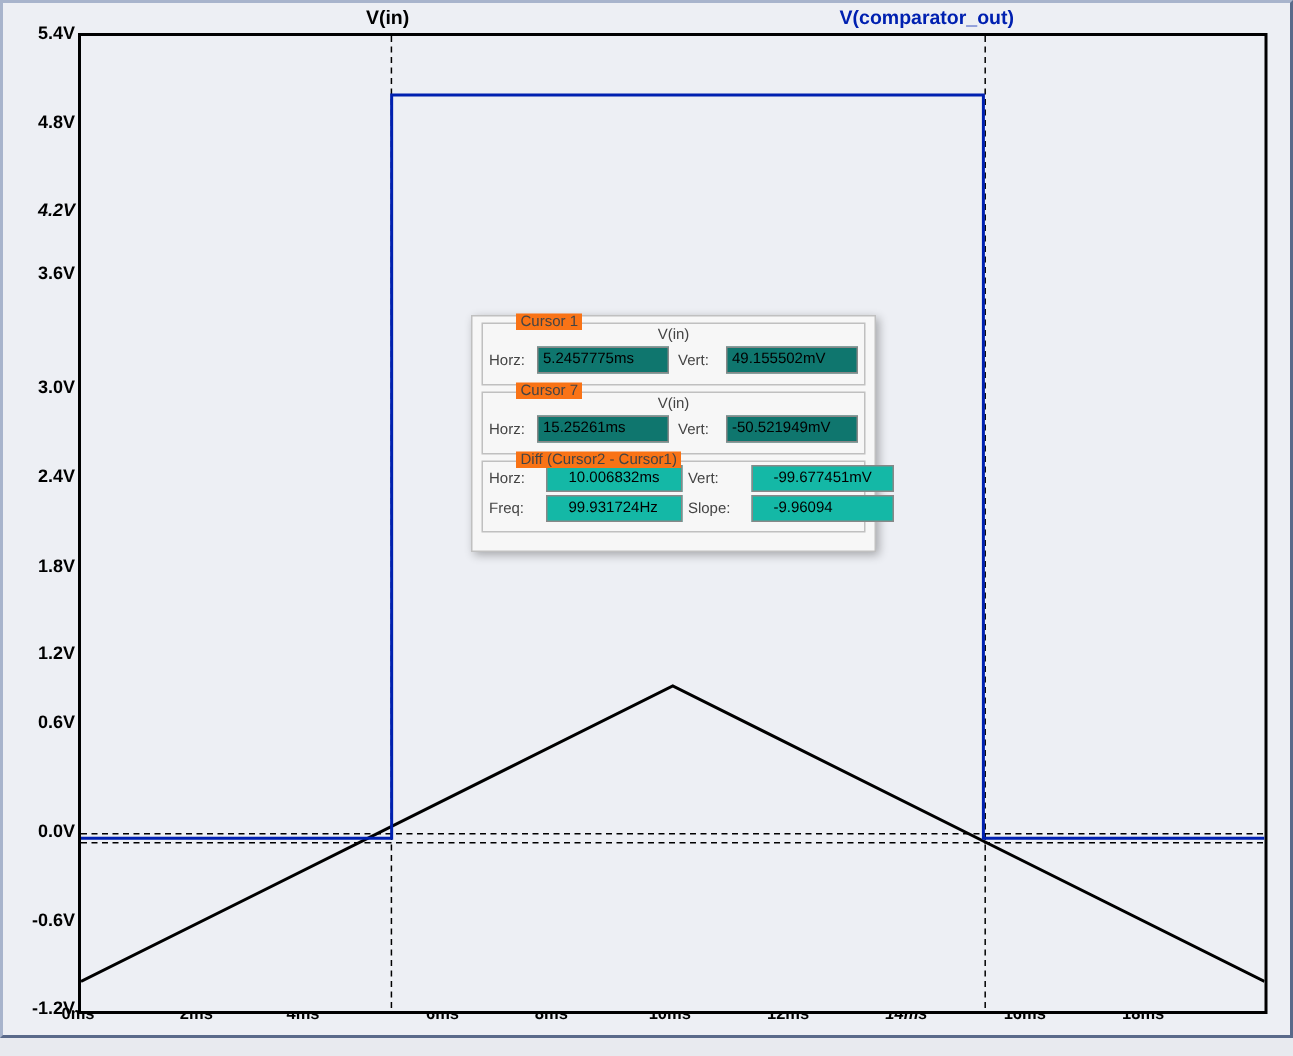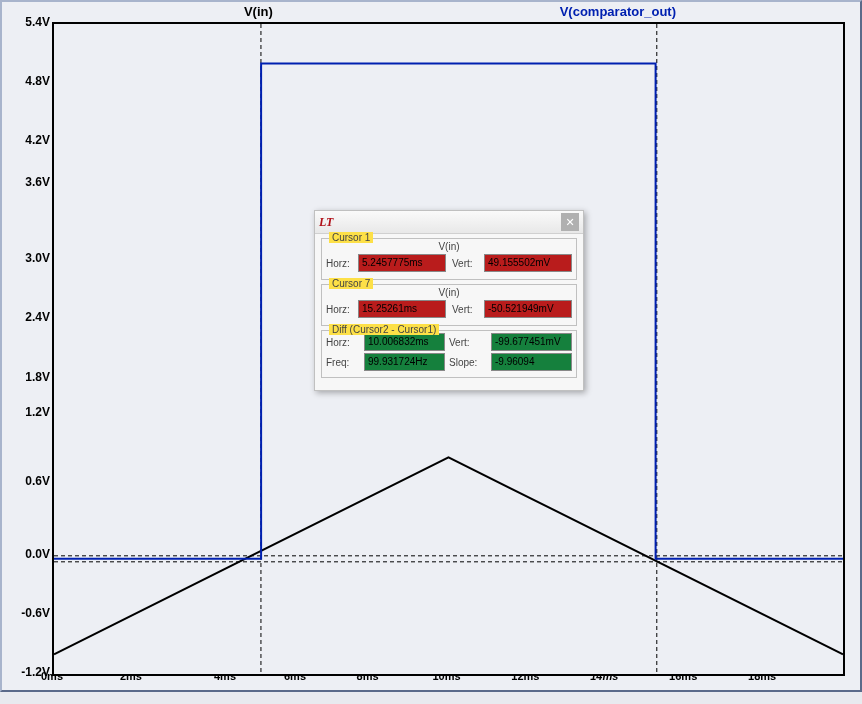--- a/index.html
+++ b/index.html
@@ -132,108 +132,108 @@
 }
 .fieldset {
   border: 1px solid #c0c0c0;
   padding: 2px 4px 6px 4px;
   margin-bottom: 4px;
   position: relative;
 }
 .fieldset-legend {
   position: absolute;
   top: -7px;
-  left: 7px;
-  background: #fde047;
+  left: 22px;
+  background: #f97316;
   padding: 0 3px;
   font-size: 10px;
 }
 .signal-name {
   text-align: center;
   font-size: 10px;
   margin-bottom: 2px;
 }
 .row {
   display: flex;
   align-items: center;
   margin: 1px 0;
 }
 .row label {
   width: 32px;
   font-size: 10px;
 }
 .row .val {
   flex: 1;
   border: 1px solid #888;
-  background: #b91c1c;
+  background: #0f766e;
   padding: 1px 3px;
   font-size: 10px;
   height: 14px;
   line-height: 14px;
   margin-right: 6px;
   color: #000;
 }
 .row .val:last-child { margin-right: 0; }
 .diff-grid {
   display: grid;
   grid-template-columns: 34px 1fr 38px 1fr;
   gap: 2px 4px;
   align-items: center;
 }
 .diff-grid label { font-size: 10px; }
 .diff-grid .val {
   border: 1px solid #888;
-  background: #15803d;
-  padding: 1px 3px;
+  background: #14b8a6;
+  padding: 1px 14px;
   font-size: 10px;
   height: 14px;
   line-height: 14px;
   color: #000;
 }
 </style>
 </head>
 <body>
 
 <div class="outer-frame">
 
   <div class="legend">
     <span class="legend-vin" style="left: 191.946px;">V(in)</span>
     <span class="legend-vcomp">V(comparator_out)</span>
   </div>
 
   <div id="y-axis-labels">
       <div class="y-label" style="top: 13px;">5.4V</div>
       <div class="y-label" style="top: 72.0909px;">4.8V</div>
       <div class="dotted-h" style="left: 52px; top: 79.0909px; width: 785px; height: 1px;"></div>
-      <div class="y-label" style="top: 131.182px;">4.2V</div>
+      <div class="y-label" style="top: 131.182px; font-style: italic;">4.2V</div>
       <div class="dotted-h" style="left: 52px; top: 138.182px; width: 785px; height: 1px;"></div>
       <div class="y-label" style="top: 173px;">3.6V</div>
       <div class="dotted-h" style="left: 52px; top: 197.273px; width: 785px; height: 1px;"></div>
       <div class="y-label" style="top: 249.364px;">3.0V</div>
       <div class="dotted-h" style="left: 52px; top: 256.364px; width: 785px; height: 1px;"></div>
       <div class="y-label" style="top: 308.455px;">2.4V</div>
       <div class="dotted-h" style="left: 52px; top: 315.455px; width: 785px; height: 1px;"></div>
       <div class="y-label" style="top: 367.545px;">1.8V</div>
       <div class="dotted-h" style="left: 52px; top: 374.545px; width: 785px; height: 1px;"></div>
-      <div class="y-label" style="top: 403px;">1.2V</div>
+      <div class="y-label" style="top: 426px;">1.2V</div>
       <div class="dotted-h" style="left: 52px; top: 433.636px; width: 785px; height: 1px;"></div>
       <div class="y-label" style="top: 472px;">0.6V</div>
       <div class="dotted-h" style="left: 52px; top: 492.727px; width: 785px; height: 1px;"></div>
       <div class="y-label" style="top: 544.818px;">0.0V</div>
       <div class="dotted-h" style="left: 52px; top: 551.818px; width: 785px; height: 1px;"></div>
       <div class="y-label" style="top: 603.909px;">-0.6V</div>
       <div class="dotted-h" style="left: 52px; top: 610.909px; width: 785px; height: 1px;"></div>
       <div class="y-label" style="top: 663px; text-align: right;">-1.2V</div>
     </div>
 
   <div id="x-axis-labels">
       <div class="x-label" style="left: 20px;">0ms</div>
       <div class="x-label" style="left: 98.9px;">2ms</div>
       <div class="dotted-v" style="left: 128.9px; top: 22px; width: 1px; height: 646px;"></div>
-      <div class="x-label" style="left: 193px;">4ms</div>
+      <div class="x-label" style="left: 170px;">4ms</div>
       <div class="dotted-v" style="left: 207.8px; top: 22px; width: 1px; height: 646px;"></div>
       <div class="x-label" style="left: 263px;">6ms</div>
       <div class="dotted-v" style="left: 286.7px; top: 22px; width: 1px; height: 646px;"></div>
       <div class="x-label" style="left: 335.6px;">8ms</div>
       <div class="dotted-v" style="left: 365.6px; top: 22px; width: 1px; height: 646px;"></div>
       <div class="x-label" style="left: 414.5px;">10ms</div>
       <div class="dotted-v" style="left: 444.5px; top: 22px; width: 1px; height: 646px;"></div>
       <div class="x-label" style="left: 493.4px;">12ms</div>
       <div class="dotted-v" style="left: 523.4px; top: 22px; width: 1px; height: 646px;"></div>
       <div class="x-label" style="left: 572.3px; font-style: italic;">14ms</div>
@@ -253,24 +253,20 @@
           <line x1="0" y1="537.8181818181819" x2="789" y2="537.8181818181819" stroke="#000" stroke-width="1" stroke-dasharray="4 3"></line>
         </g>
       <g id="trace-lines">
           <path d="M0.0 630.3 L394.5 433.3 L789.0 630.3 " stroke="#000000" stroke-width="2" fill="none"></path>
           <path d="M0.0 534.8 L207.1 534.8 L207.1 39.4 L601.6 39.4 L601.6 534.8 L789.0 534.8 " stroke="#0020b0" stroke-width="2" fill="none"></path>
         </g>
     </svg>
   </div>
 
   <div class="dialog" id="cursor-dialog" style="left: 312px; top: 208px;">
-    <div class="dialog-title">
-      <span class="dialog-logo">LT</span>
-      <span class="dialog-close">✕</span>
-    </div>
     <div class="dialog-body">
 
       <div class="fieldset">
         <div class="fieldset-legend">Cursor 1</div>
         <div class="signal-name">V(in)</div>
         <div class="row">
           <label>Horz:</label>
           <div class="val">5.2457775ms</div>
           <label>Vert:</label>
           <div class="val">49.155502mV</div>

